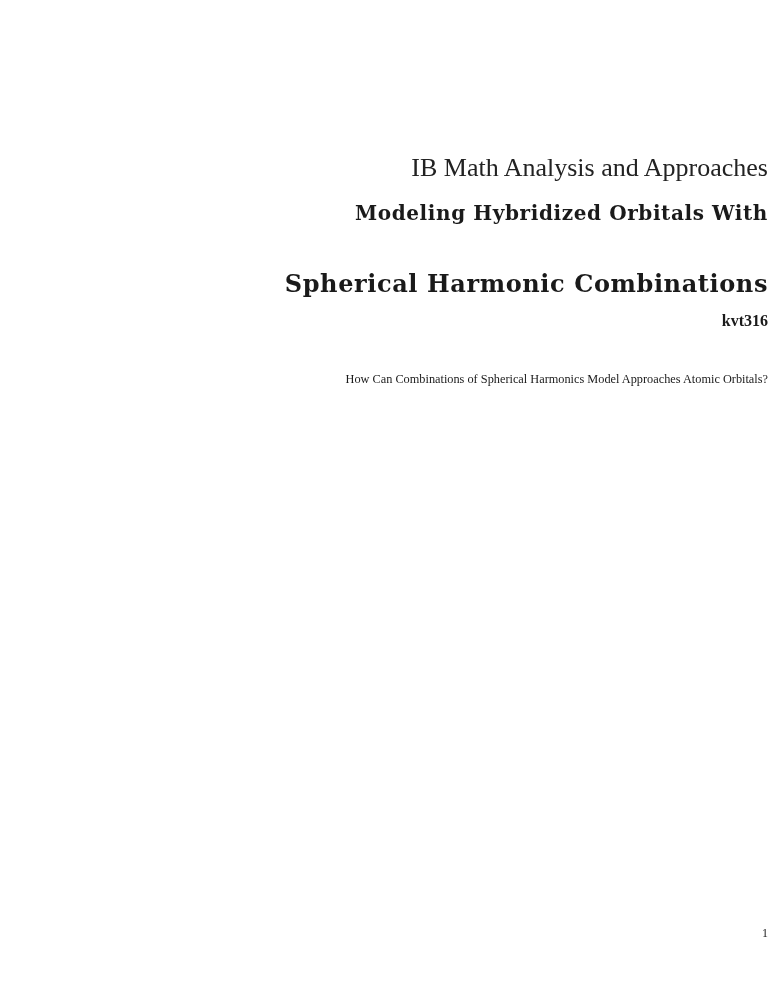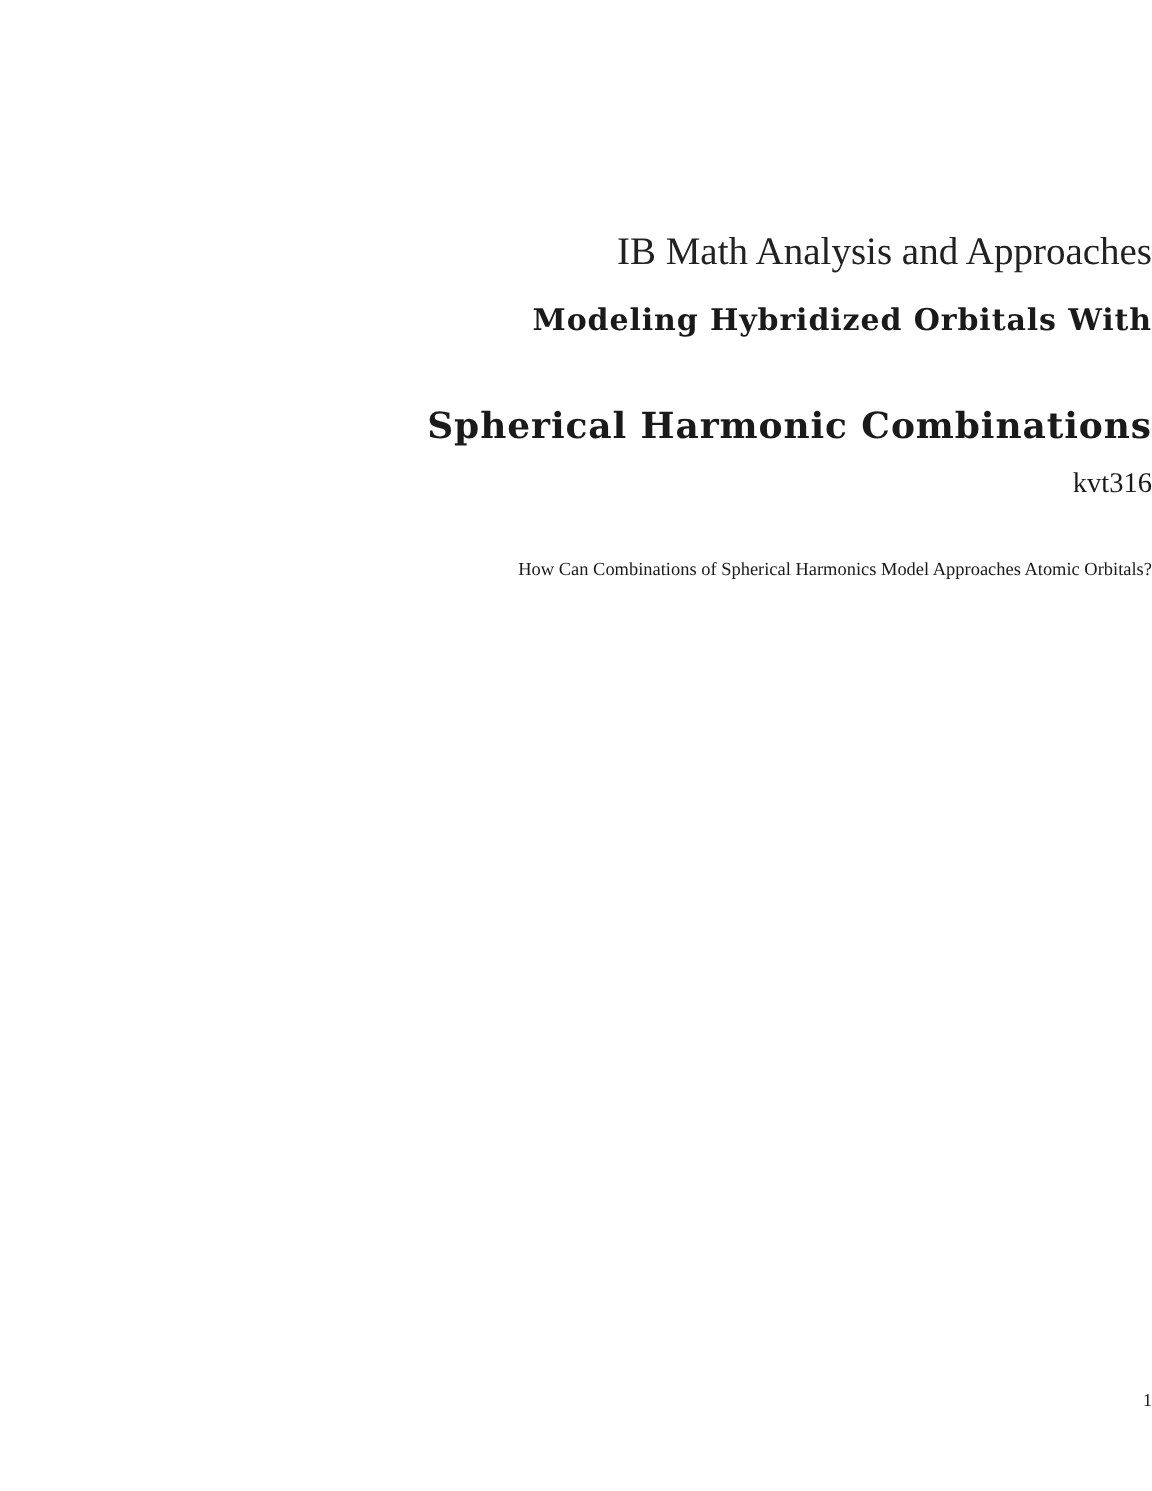--- a/index.html
+++ b/index.html
@@ -46,21 +46,22 @@
     .title2 {
       top: 245px;
       font-size: 24px;
       font-weight: bold;
       letter-spacing: 0.6px;
       font-family: "DejaVu Serif", "Liberation Serif", serif;
       margin-top: 24px;
     }
     .author {
       top: 312px;
-      font-size: 19px;
+      font-size: 16px;
+      font-weight: bold;
     }
     .question {
       top: 372px;
       font-size: 12.3px;
     }
     .page-number {
       top: 926px;
       font-size: 12px;
     }
   </style>

